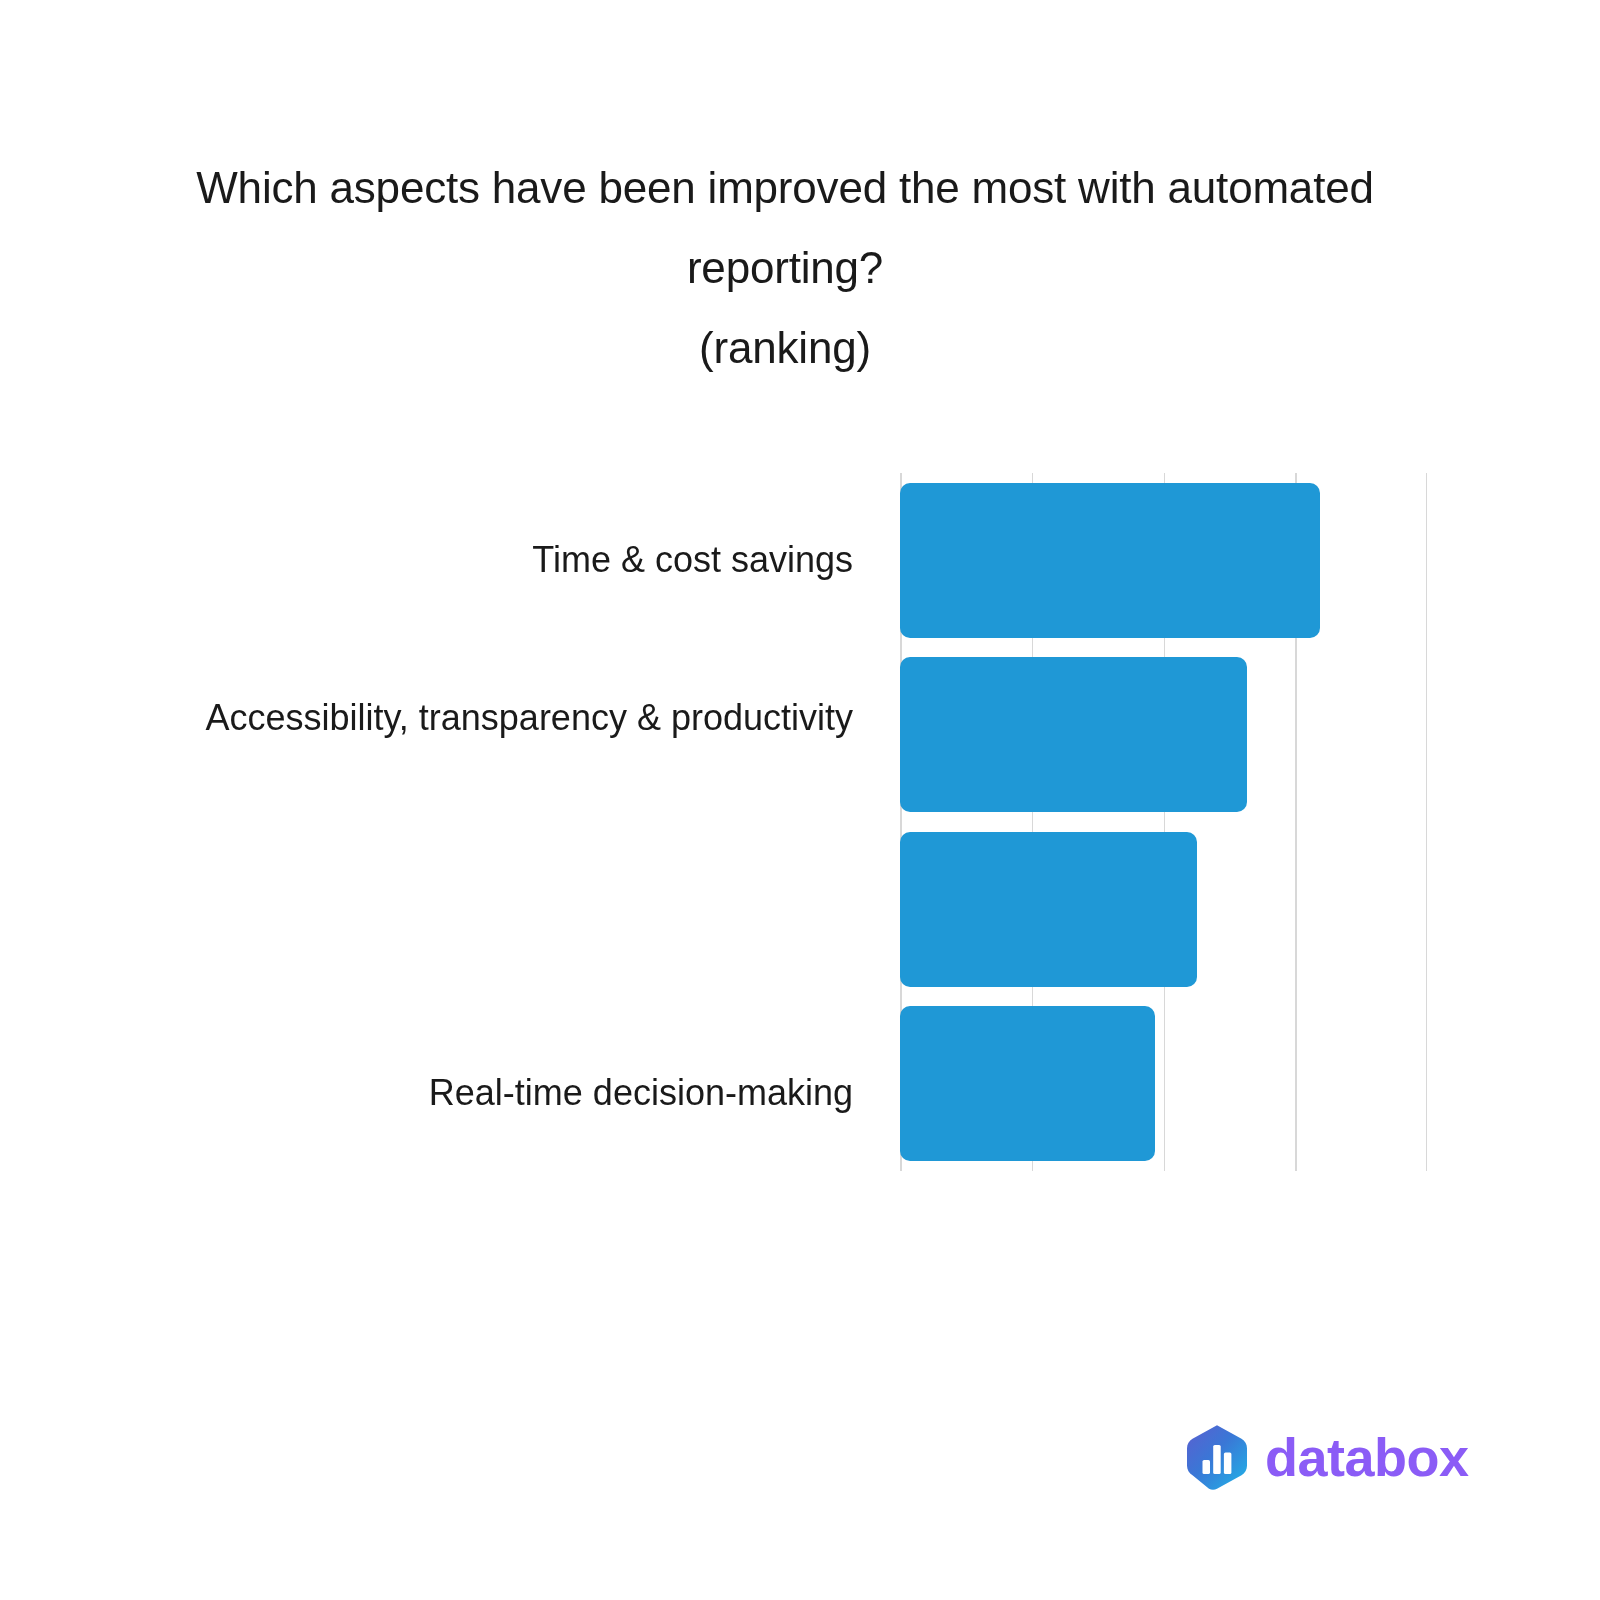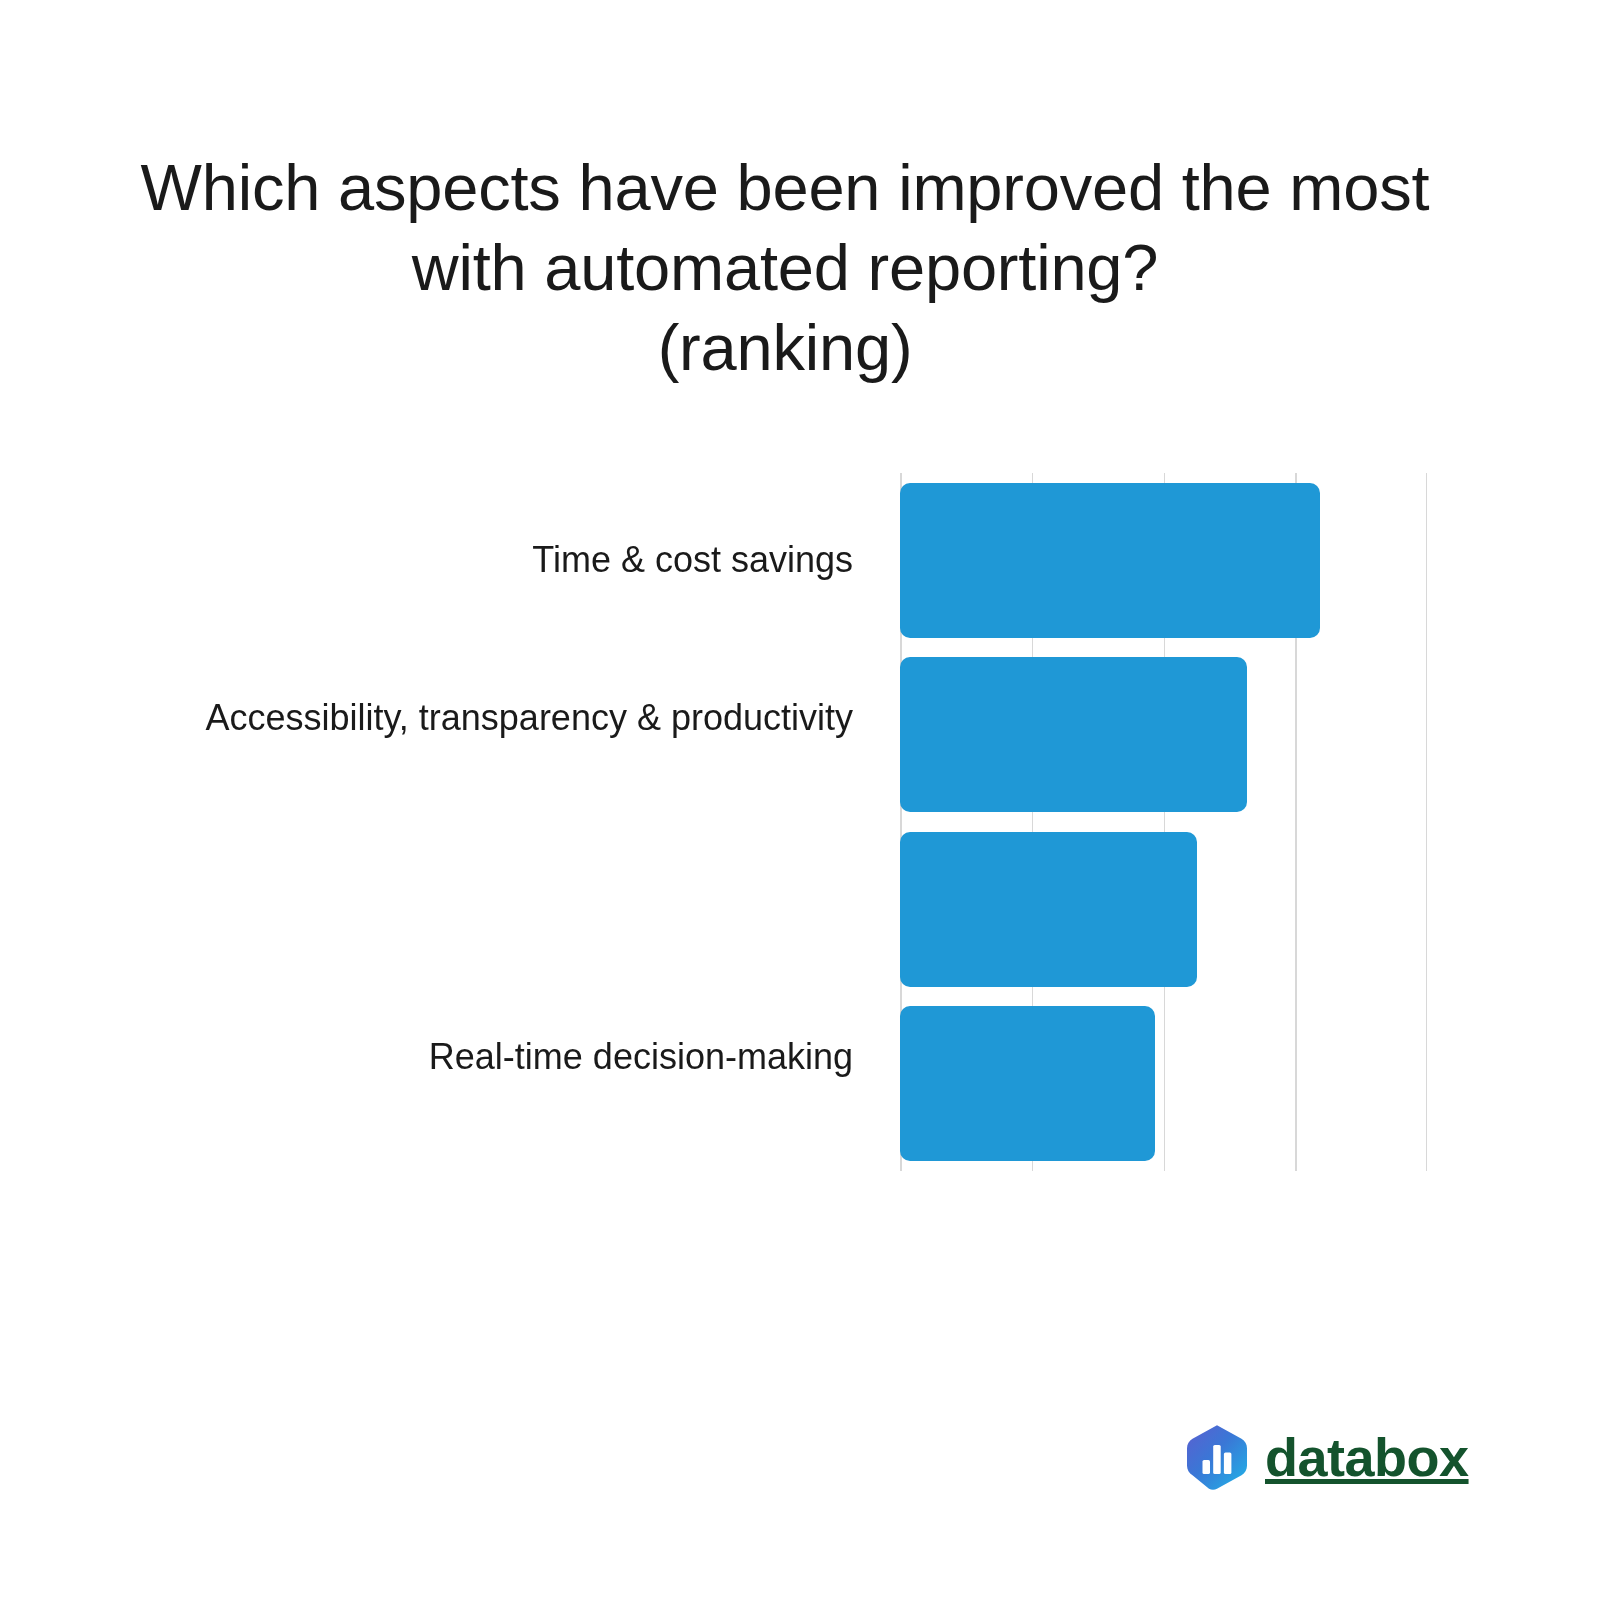--- a/index.html
+++ b/index.html
@@ -22,21 +22,21 @@
   }
 
   
   .chart-title {
     position: absolute;
     left: 100px;
     top: 148px;
     width: 1370px;
     text-align: center;
     font-family: "Liberation Sans", sans-serif;
-    font-size: 65px;
+    font-size: 44px;
     font-weight: 400;
     line-height: 80px;
     color: #1a1a1a;
     letter-spacing: -0.2px;
     white-space: pre-line;
   }
 
   
   .plot-wrap {
     position: absolute;
@@ -133,44 +133,43 @@
   }
   .logo-mark {
     width: 62px;
     height: 66px;
     display: block;
   }
   .logo-text {
     font-family: "Liberation Sans", sans-serif;
     font-size: 54px;
     font-weight: 700;
-    color: #14532d;
+    color: #8b5cf6;
     letter-spacing: -0.5px;
     line-height: 54px;
-    text-decoration: underline;
   }
 </style>
 </head>
 <body>
 
 <div id="page">
 
   <div class="chart-title">Which aspects have been improved the most with automated reporting?
 (ranking)</div>
 
   <div class="plot-wrap">
 
     <div class="cat-labels">
       <div class="cat-label-slot" style="top:0px;">
         <span class="cat-label">Time &amp; cost savings</span>
       </div>
       <div class="cat-label-slot" style="top:158px;">
         <span class="cat-label">Accessibility, transparency &amp; productivity</span>
       </div>
-      <div class="cat-label-slot" style="top:497px;">
+      <div class="cat-label-slot" style="top:533px;">
         <span class="cat-label">Real-time decision-making</span>
       </div>
     </div>
 
     <div class="plot-area">
 
       <div class="gridlines">
         <div class="gridline" style="left: 0px; background: rgb(216, 216, 216);"></div>
         <div class="gridline" style="left: 131.7px; background: rgb(216, 216, 216);"></div>
         <div class="gridline" style="left: 263.5px; background: rgb(216, 216, 216);"></div>

